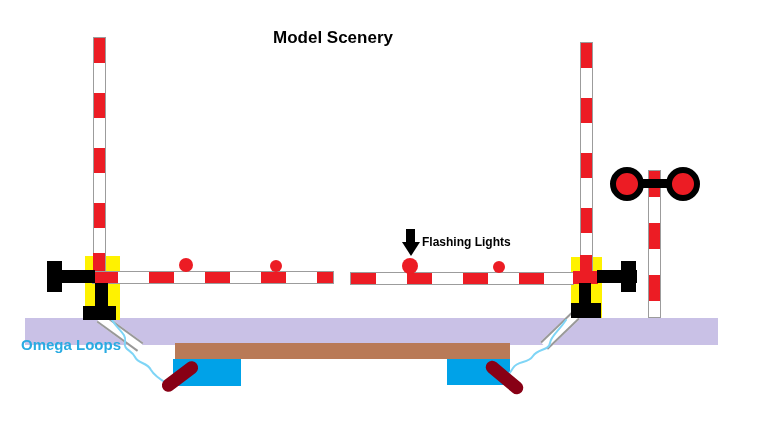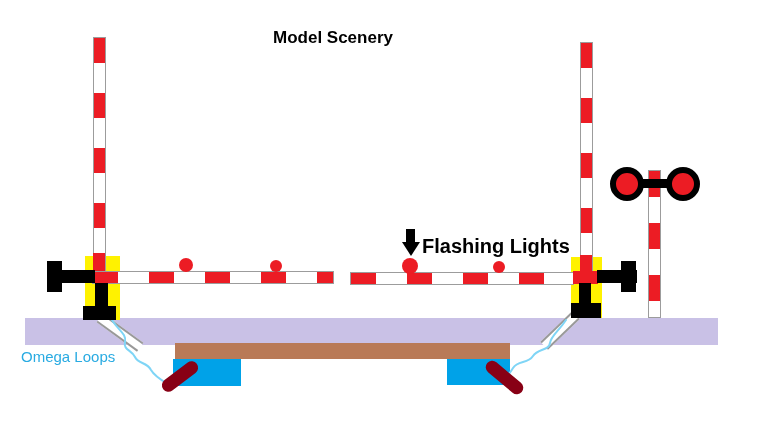--- a/index.html
+++ b/index.html
@@ -55,22 +55,22 @@
   .signal-pole{left:648px;top:170px;width:13px;height:148px;border:1px solid var(--pole-outline);
         background:repeating-linear-gradient(to bottom,var(--red) 0 26px,#fff 26px 52px);}
   .signal-bar{left:627px;top:179px;width:56px;height:9px;background:var(--black);}
   .signal-light{width:34px;height:34px;border:6px solid var(--black);border-radius:50%;background:var(--red);}
   .sig-l{left:610px;top:167px;}
   .sig-r{left:666px;top:167px;}
   .arrow-shaft{left:406px;top:229px;width:9px;height:14px;background:var(--black);}
   .arrow-head{left:402px;top:242px;width:0;height:0;
         border-left:9px solid transparent;border-right:9px solid transparent;
         border-top:14px solid var(--black);}
-  .label-flashing{left:422px;top:235px;font-size:20px;font-weight:bold;color:var(--black);white-space:nowrap;}
-  .label-omega{left:21px;top:348px;font-size:15px;font-weight:normal;color:var(--label-cyan);white-space:nowrap;}
+  .label-flashing{left:422px;top:235px;font-size:12px;font-weight:bold;color:var(--black);white-space:nowrap;}
+  .label-omega{left:21px;top:336px;font-size:15px;font-weight:bold;color:var(--label-cyan);white-space:nowrap;}
   .wire-svg{left:0;top:0;width:768px;height:434px;pointer-events:none;}
   .wire{fill:none;stroke:var(--wire-cyan);stroke-width:2;stroke-linecap:round;}
 </style>
 </head>
 <body>
 
 <div class="stage">
 
   <div class="abs title-block">
     <div>Model Scenery</div>

